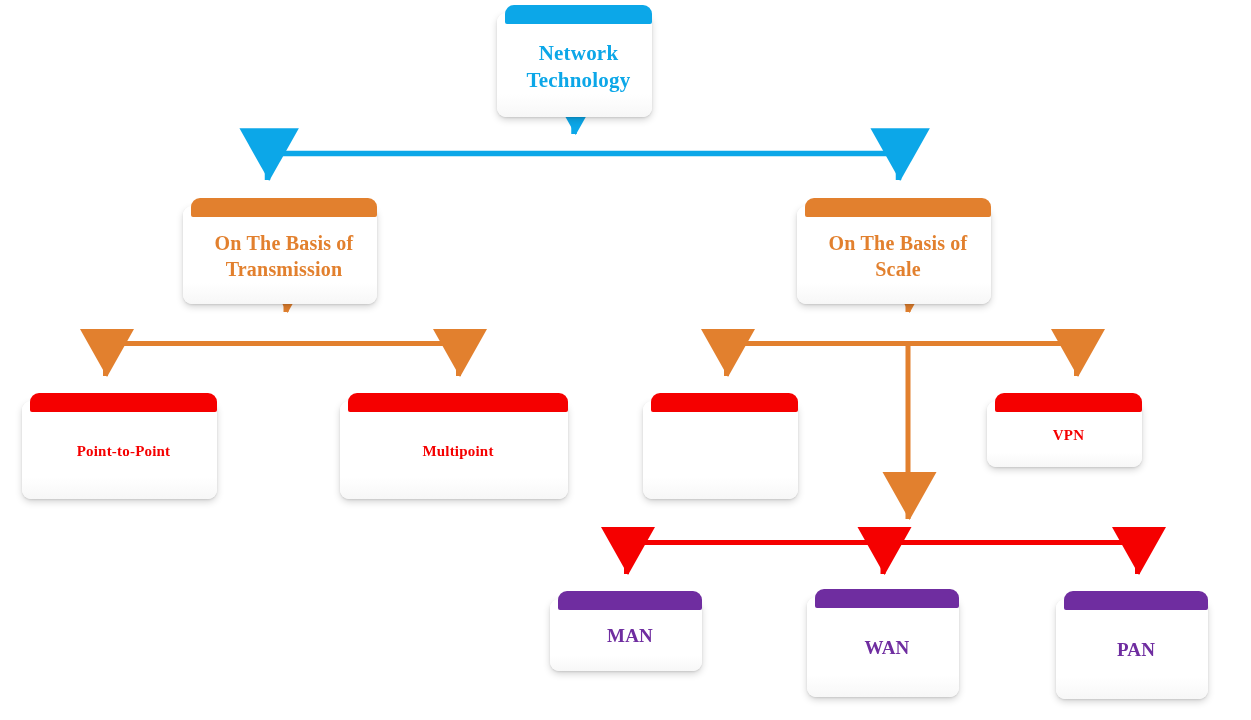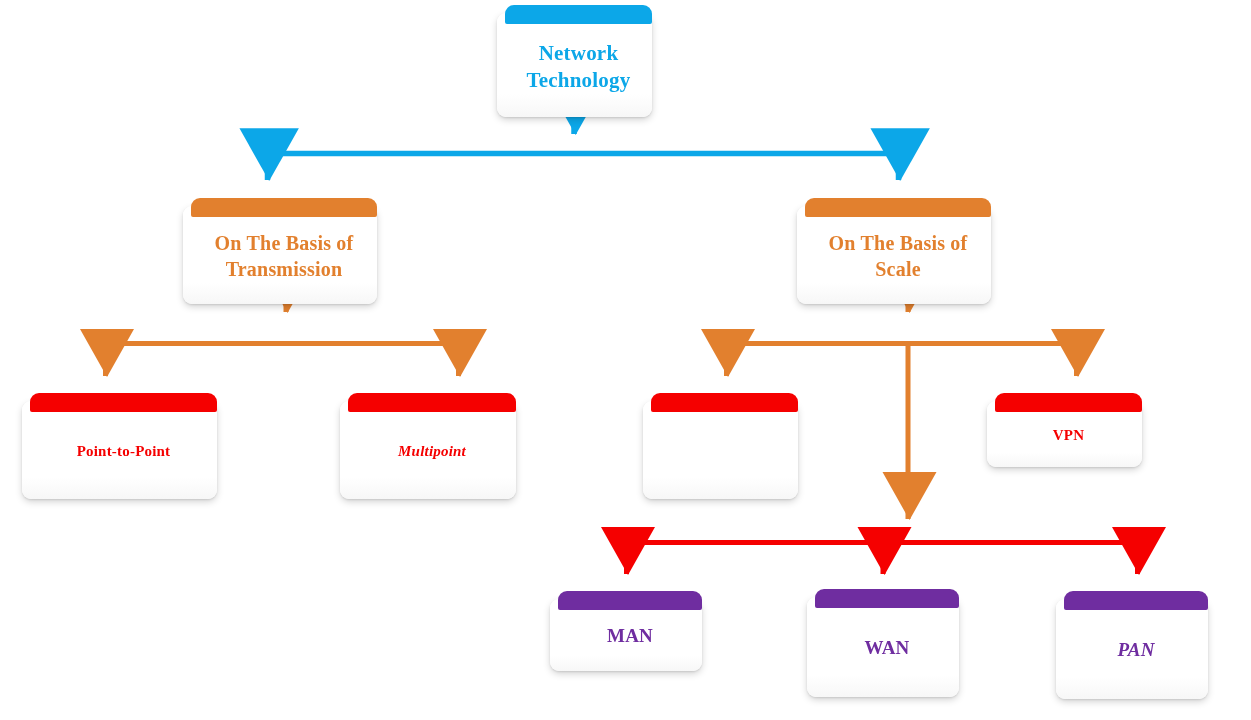--- a/index.html
+++ b/index.html
@@ -156,21 +156,21 @@
     <div class="label">On The Basis of
 Scale</div>
   </div>
 
   <div class="node n-leafred" style="left:22px; top:393px; width:195px; height:106px;">
     <div class="card"></div>
     <div class="bar"></div>
     <div class="label">Point-to-Point</div>
   </div>
 
-  <div class="node n-leafred" style="left:340px; top:393px; width:176px; height:106px;font-style:italic;">
+  <div class="node n-leafred" style="left:340px; top:393px; width:228px; height:106px;">
     <div class="card"></div>
     <div class="bar"></div>
     <div class="label">Multipoint</div>
   </div>
 
   <div class="node n-leafred" style="left:643px; top:393px; width:155px; height:106px;">
     <div class="card"></div>
     <div class="bar"></div>
   </div>
 
@@ -185,19 +185,19 @@
     <div class="bar"></div>
     <div class="label">MAN</div>
   </div>
 
   <div class="node n-leafpur" style="left:807px; top:589px; width:152px; height:108px;">
     <div class="card"></div>
     <div class="bar"></div>
     <div class="label">WAN</div>
   </div>
 
-  <div class="node n-leafpur" style="left:1056px; top:591px; width:152px; height:108px;font-style:italic;">
+  <div class="node n-leafpur" style="left:1056px; top:591px; width:152px; height:108px;">
     <div class="card"></div>
     <div class="bar"></div>
     <div class="label">PAN</div>
   </div>
 
 </div>
 
 </body></html>

